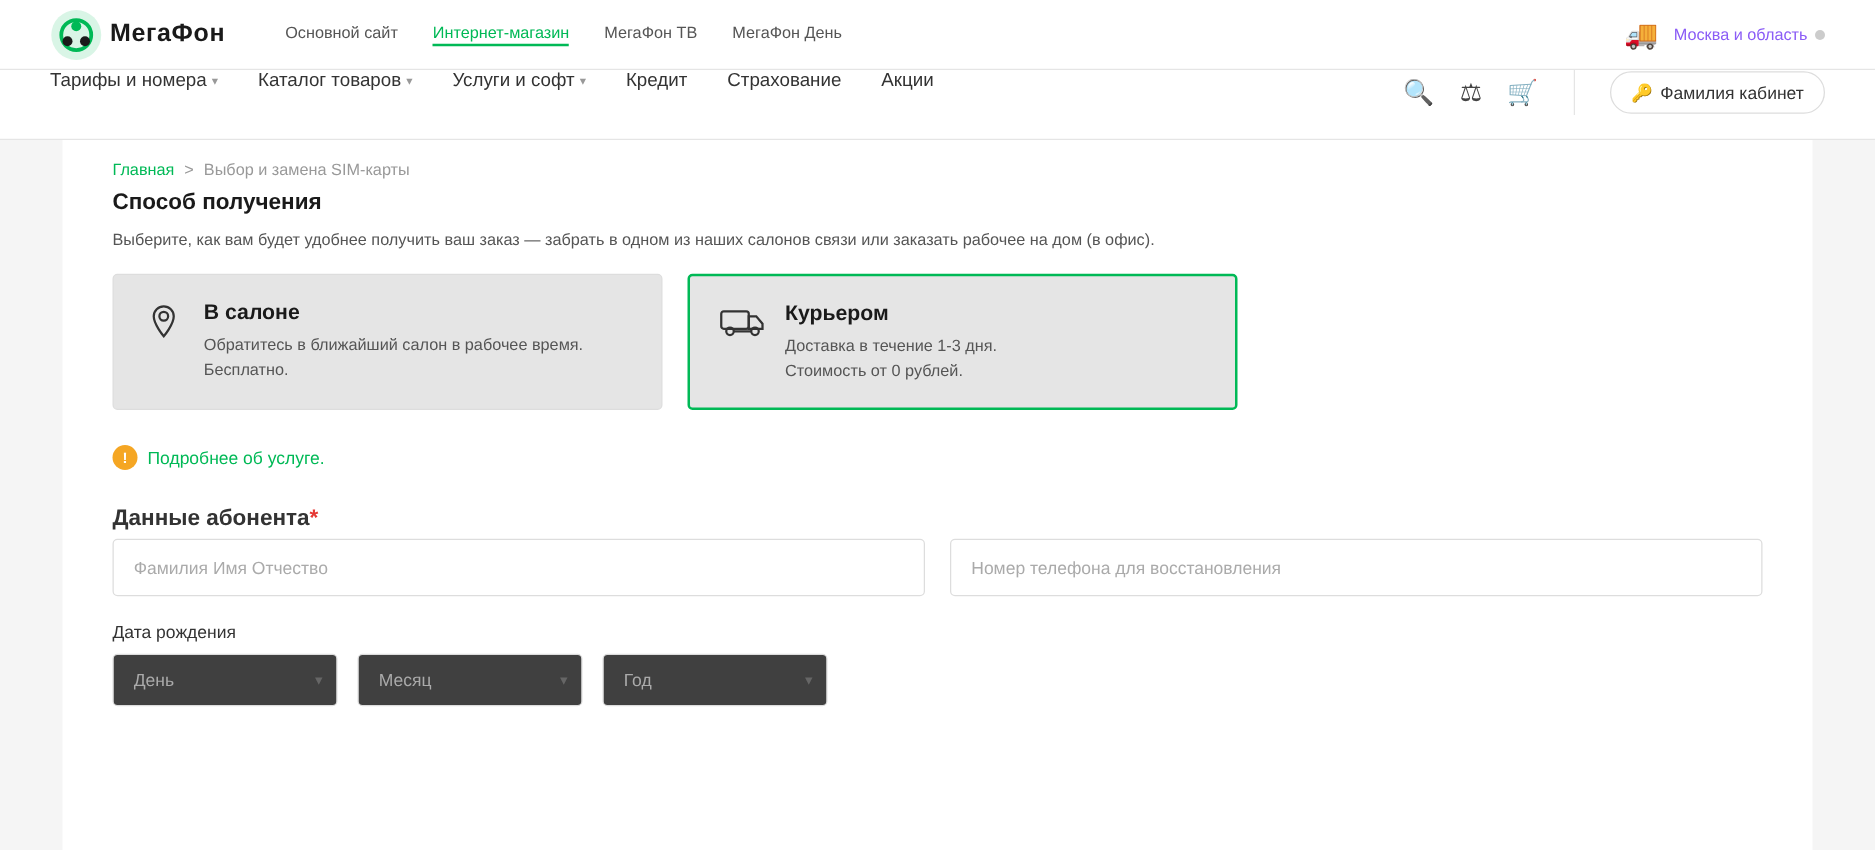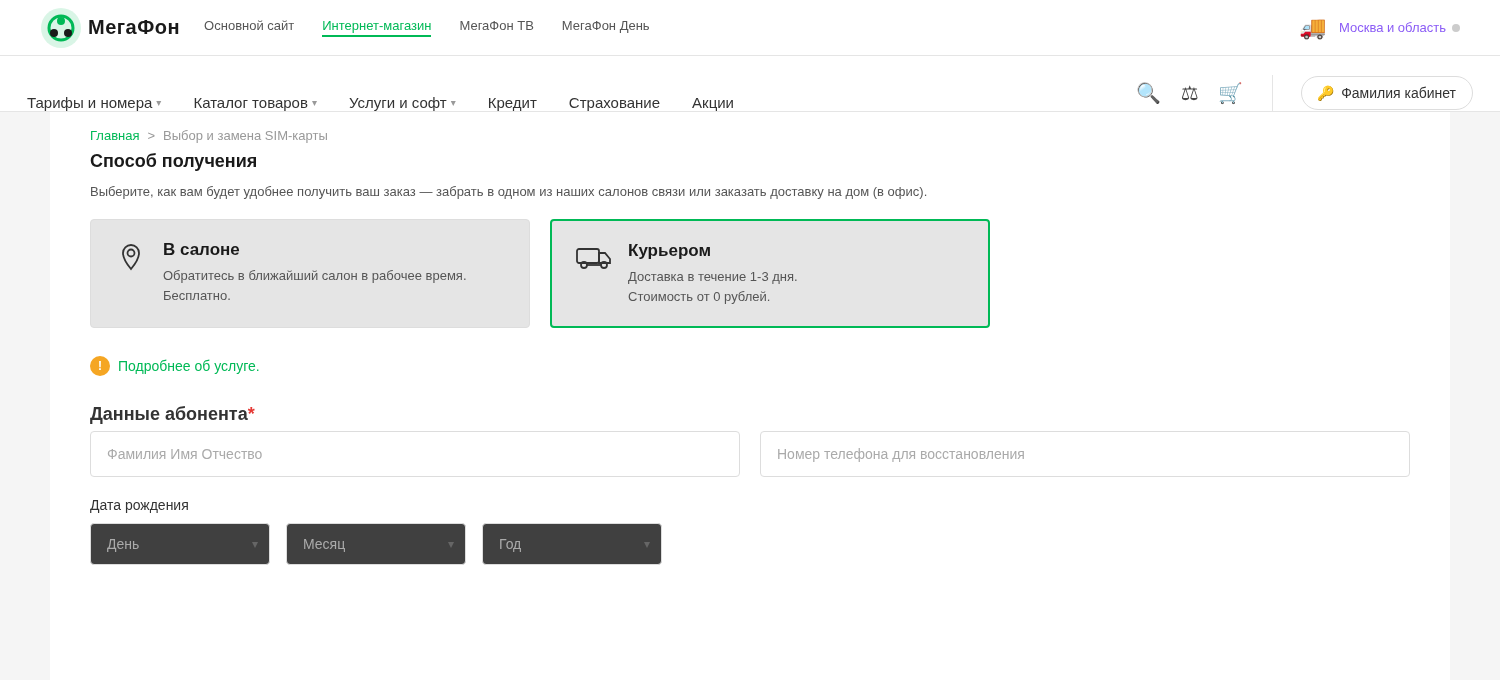--- a/index.html
+++ b/index.html
@@ -1,29 +1,29 @@
 <!DOCTYPE html>
 <html><head>
   <meta charset="utf-8">
   <style>
     * { box-sizing: border-box; margin: 0; padding: 0; }
     body { font-family: -apple-system, BlinkMacSystemFont, 'Segoe UI', Arial, sans-serif; background: #f5f5f5; color: #333; font-size: 14px; }
 
     
     .top-nav { background: #fff; border-bottom: 1px solid #e5e5e5; padding: 0 40px; display: flex; align-items: center; justify-content: space-between; height: 56px; }
-    .top-nav-left { display: flex; align-items: center; gap: 24px; }
+    .top-nav-left { display: flex; align-items: center; gap: 48px; }
     .top-nav-links { display: flex; gap: 28px; }
     .top-nav-link { font-size: 13px; color: #555; text-decoration: none; cursor: pointer; }
     .top-nav-link.active { color: #00b956; border-bottom: 2px solid #00b956; padding-bottom: 2px; }
     .top-nav-right { display: flex; align-items: center; gap: 12px; }
     .region { display: flex; align-items: center; gap: 6px; font-size: 13px; color: #8b5cf6; cursor: pointer; }
     .region-dot { width: 8px; height: 8px; border-radius: 50%; background: #ccc; }
 
     
-    .main-nav { background: #fff; border-bottom: 1px solid #e5e5e5; padding: 0 27px; display: flex; align-items: flex-end; justify-content: space-between; height: 56px; gap: 25px; }
+    .main-nav { background: #fff; border-bottom: 1px solid #e5e5e5; padding: 0 40px; display: flex; align-items: flex-start; justify-content: space-between; height: 56px; gap: 25px; }
     .main-nav-left { display: flex; gap: 32px; align-items: center; }
     .main-nav-item { font-size: 15px; color: #333; cursor: pointer; display: flex; align-items: center; gap: 4px; }
     .caret { font-size: 10px; color: #999; }
     .main-nav-right { display: flex; align-items: center; gap: 20px; }
     .nav-icon { font-size: 20px; color: #444; cursor: pointer; }
     .cabinet-btn { display: flex; align-items: center; gap: 6px; padding: 8px 16px; border: 1px solid #ddd; border-radius: 20px; cursor: pointer; font-size: 14px; color: #333; }
     .divider-v { width: 1px; height: 36px; background: #e5e5e5; margin: 0 8px; }
 
     
     .content { max-width: 1400px; margin: 0 auto; padding: 0 40px; background: #fff; min-height: 600px; }
@@ -147,21 +147,21 @@
 
     <div class="breadcrumb">
       <a>Главная</a>
       <span>&gt;</span>
       <span class="breadcrumb-current">Выбор и замена SIM-карты</span>
     </div>
 
 
     <div>
       <div class="section-title">Способ получения</div>
-      <div class="section-subtitle">Выберите, как вам будет удобнее получить ваш заказ — забрать в одном из наших салонов связи или заказать доставку на дом (в офис).</div>
+      <div class="section-subtitle">Выберите, как вам будет удобнее получить ваш заказ — забрать в одном из наших салонов связи или заказать рабочее на дом (в офис).</div>
 
       <div class="delivery-options">
 
         <div class="delivery-card">
           <div class="delivery-card-icon">
             <svg width="32" height="32" viewBox="0 0 32 32" fill="none" xmlns="http://www.w3.org/2000/svg">
               <path d="M16 3C11.582 3 8 6.582 8 11C8 17.5 16 27 16 27C16 27 24 17.5 24 11C24 6.582 20.418 3 16 3Z" stroke="#333" stroke-width="1.8" fill="none"></path>
               <circle cx="16" cy="11" r="3.5" stroke="#333" stroke-width="1.8" fill="none"></circle>
             </svg>
           </div>

